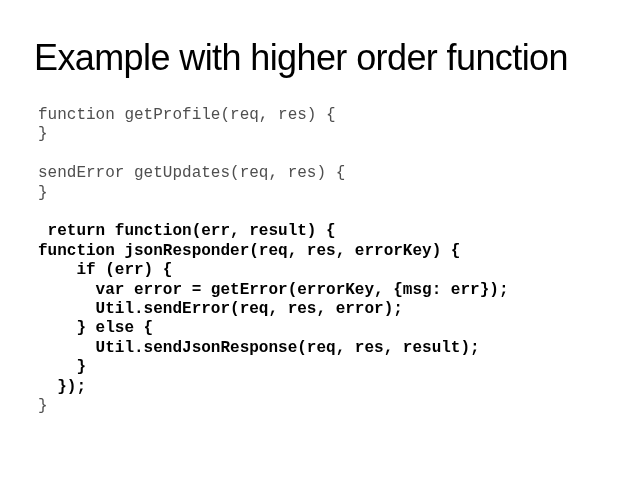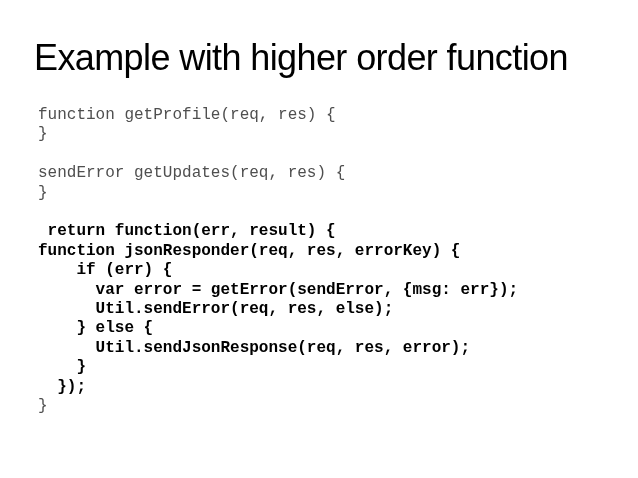--- a/index.html
+++ b/index.html
@@ -53,21 +53,21 @@
   <div class="code-block">
       <div class="code-line">function getProfile(req, res) {</div>
       <div class="code-line">}</div>
       <div class="code-line"></div>
       <div class="code-line">sendError getUpdates(req, res) {</div>
       <div class="code-line">}</div>
       <div class="code-line"></div>
       <div class="code-line bold"> return function(err, result) {</div>
       <div class="code-line bold">function jsonResponder(req, res, errorKey) {</div>
       <div class="code-line bold">    if (err) {</div>
-      <div class="code-line bold">      var error = getError(sendError, {msg: err});</div>
-      <div class="code-line bold">      Util.sendError(req, res, else);</div>
+      <div class="code-line bold">      var error = getError(errorKey, {msg: err});</div>
+      <div class="code-line bold">      Util.sendError(req, res, error);</div>
       <div class="code-line bold">    } else {</div>
-      <div class="code-line bold">      Util.sendJsonResponse(req, res, error);</div>
+      <div class="code-line bold">      Util.sendJsonResponse(req, res, result);</div>
       <div class="code-line bold">    }</div>
       <div class="code-line bold">  });</div>
       <div class="code-line">}</div>
     </div>
 </div>
 
 </body></html>

